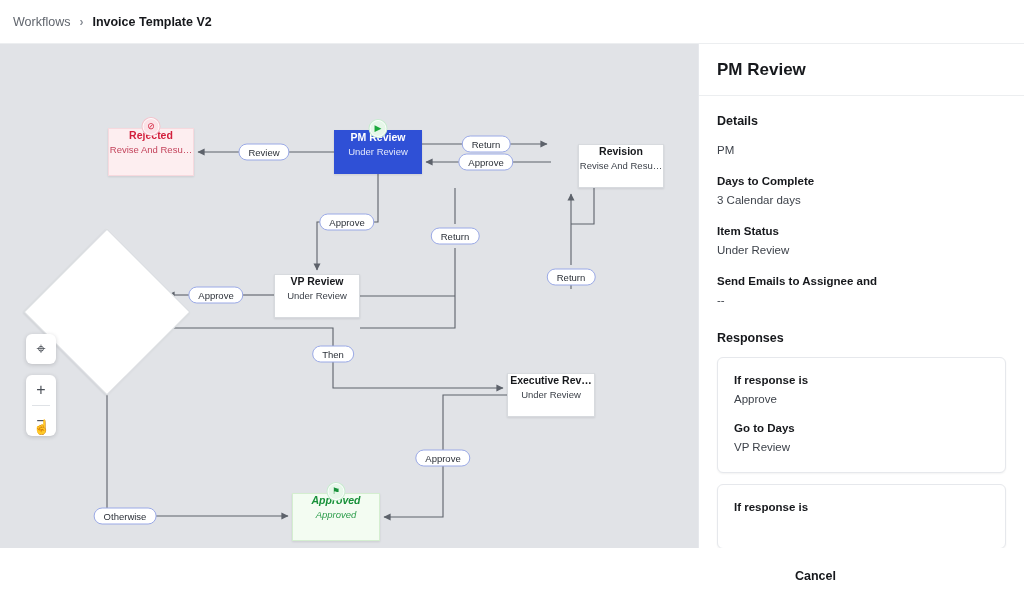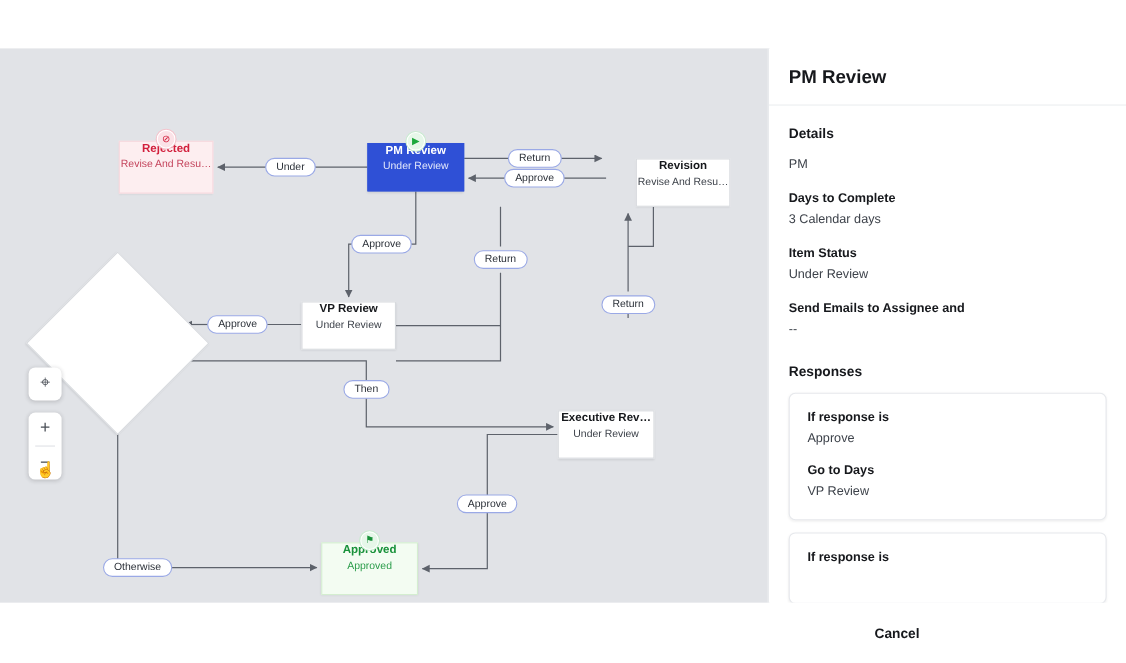--- a/index.html
+++ b/index.html
@@ -47,21 +47,21 @@
   .node.selected .node-box {
     background: #2f50d6; border-color: #2f50d6;
   }
   .node.selected .node-title { color: #ffffff; }
   .node.selected .node-sub   { color: #e2e7fb; }
 
   .node.rejected .node-box { background: #fdeef0; border-color: #f7d9de; }
   .node.rejected .node-title { color: #d21f3c; }
   .node.rejected .node-sub   { color: #c4445c; }
 
-  .node.approved .node-box { background: #f3fcf2; border-color: #d4eed0; }
+  .node.approved .node-box { background: #f3fcf2; border-color: #d4eed0; font-style: italic; }
   .node.approved .node-title { color: #18913a; }
   .node.approved .node-sub   { color: #2a9c4a; }
 
   
   .badge {
     position: absolute; top: -10px; left: 50%; transform: translateX(-50%);
     width: 17px; height: 17px; border-radius: 50%;
     display: flex; align-items: center; justify-content: center;
     font-size: 9px; line-height: 1;
     border: 1.5px solid #ffffff;
@@ -167,20 +167,25 @@
     font-size: 12.5px; font-weight: 700; color: #16181c;
     background: none; border: none; cursor: pointer;
     font-family: "Liberation Sans", sans-serif;
   }
 </style>
 </head>
 <body>
 
 <div id="app">
 
+  <div class="breadcrumb">
+    <span class="crumb-link">Workflows</span>
+    <span class="crumb-sep">›</span>
+    <span class="crumb-current">Invoice Template V2</span>
+  </div>
 
   <div class="canvas">
 
     <svg class="edges" viewBox="0 0 700 504">
       <defs>
         <marker id="arrow" markerWidth="7" markerHeight="7" refX="6" refY="3.2" orient="auto">
           <path d="M0,0 L6.5,3.2 L0,6.4 z" fill="#5d626b"></path>
         </marker>
       </defs>
       <g stroke="#5d626b" stroke-width="1.1" fill="none">
@@ -259,21 +264,21 @@
     <div class="node approved" style="left:292px; top:449px; width:88px; height:48px;">
       <div class="badge flag">⚑</div>
       <div class="node-box">
         <div class="node-title">Approved</div>
         <div class="node-sub">Approved</div>
       </div>
     </div>
 
     <div class="diamond" style="left:48px; top:209px;"></div>
 
-    <div class="pill" style="left:264px; top:108px;">Under</div>
+    <div class="pill" style="left:264px; top:108px;">Review</div>
     <div class="pill" style="left:486px; top:100px;">Return</div>
     <div class="pill" style="left:486px; top:118px;">Approve</div>
     <div class="pill" style="left:347px; top:178px;">Approve</div>
     <div class="pill" style="left:455px; top:192px;">Return</div>
     <div class="pill" style="left:571px; top:233px;">Return</div>
     <div class="pill" style="left:216px; top:251px;">Approve</div>
     <div class="pill" style="left:333px; top:310px;">Then</div>
     <div class="pill" style="left:443px; top:414px;">Approve</div>
     <div class="pill" style="left:125px; top:472px;">Otherwise</div>
 

